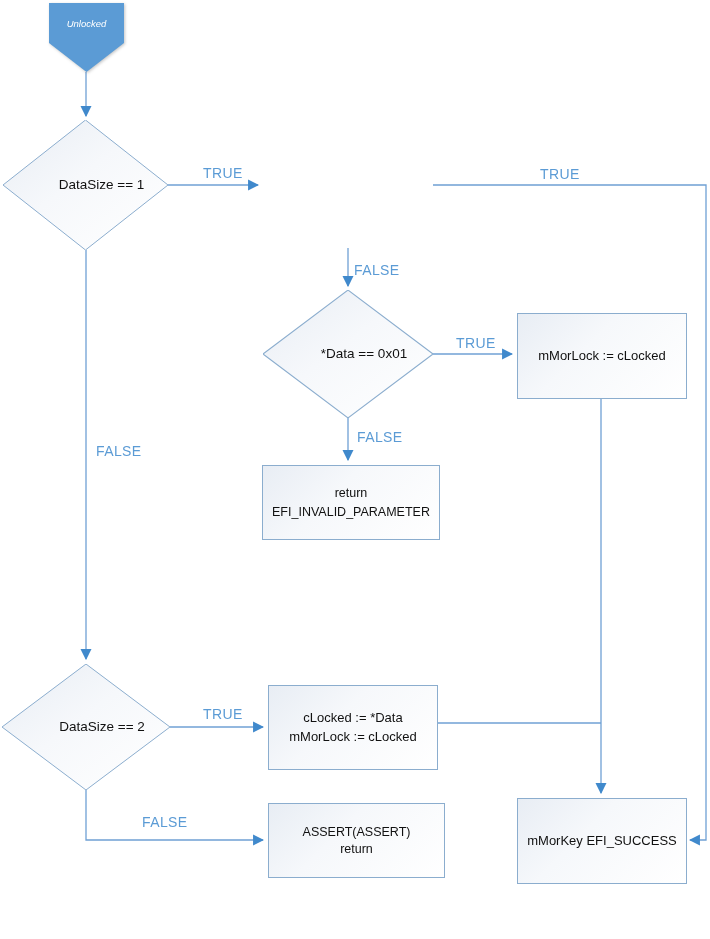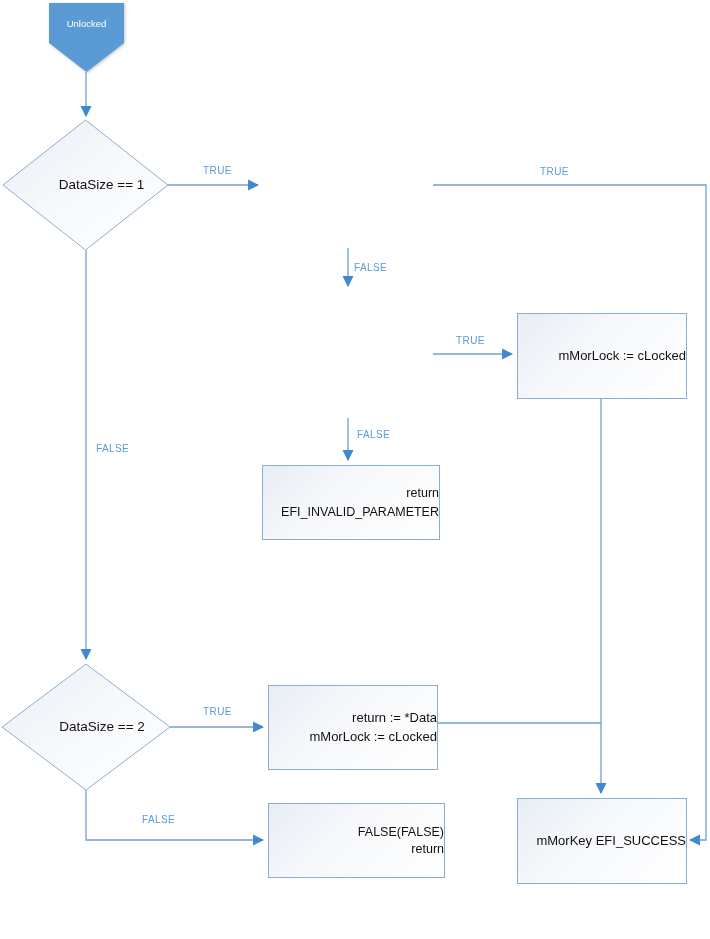--- a/index.html
+++ b/index.html
@@ -12,32 +12,32 @@
   .node{position:absolute;z-index:2;}
   .node svg{position:absolute;left:0;top:0;width:100%;height:100%;}
   .node .txt{
     position:absolute;left:16px;top:0;width:100%;height:100%;
     display:flex;align-items:center;justify-content:center;
     font-size:13.5px;color:#111;text-align:center;line-height:1.35;
   }
   .box{
     position:absolute;z-index:2;border:1px solid #8badce;
     background:linear-gradient(135deg,#e8edf4 0%,#f6f8fb 40%,#ffffff 100%);
-    display:flex;flex-direction:column;align-items:flex-end;justify-content:center;
+    display:flex;flex-direction:column;align-items:center;justify-content:center;
     font-size:13px;color:#111;text-align:center;line-height:1.45;
   }
   .box.thick{border-width:1.5px;}
   .start-txt{
     position:absolute;left:0;top:0;width:100%;height:40px;
     display:flex;align-items:center;justify-content:center;
     color:#ffffff;font-size:9.5px;
   }
   .start svg{filter:drop-shadow(1.5px 1.5px 1.5px rgba(90,90,90,0.35));}
   .edge-label{
-    position:absolute;z-index:3;font-size:10px;letter-spacing:.4px;
+    position:absolute;z-index:3;font-size:14px;letter-spacing:.4px;
     color:#5b9bd5;white-space:nowrap;
   }
   .diagram-title{
     position:absolute;z-index:3;top:906px;left:416px;transform:translateX(-50%);
     font-size:13px;font-weight:bold;color:#1a1a1a;white-space:nowrap;
   }
 </style>
 </head>
 <body>
 
@@ -60,59 +60,65 @@
     <polyline class="wire" points="348,248 348,286" marker-end="url(#arrow)"></polyline>
     <polyline class="wire" points="433,354 512,354" marker-end="url(#arrow)"></polyline>
     <polyline class="wire" points="348,418 348,460" marker-end="url(#arrow)"></polyline>
     <polyline class="wire" points="601,397 601,793" marker-end="url(#arrow)"></polyline>
     <polyline class="wire" points="86,250 86,659" marker-end="url(#arrow)"></polyline>
     <polyline class="wire" points="170,727 263,727" marker-end="url(#arrow)"></polyline>
     <polyline class="wire" points="436,723 601,723"></polyline>
     <polyline class="wire" points="86,790 86,840 263,840" marker-end="url(#arrow)"></polyline>
   </svg>
 
-  <div class="node start" style="left:49px;top:3px;width:75px;height:69px;">
+  <div class="node start" style="left:49px;top:3px;width:75px;height:69px;font-style:italic;">
     <svg viewBox="0 0 75 69" preserveAspectRatio="none">
       <polygon points="0,0 75,0 75,40 37.5,69 0,40" fill="#5b9bd5"></polygon>
     </svg>
     <div class="start-txt">Unlocked</div>
   </div>
 
   <div class="node" style="left:3px;top:120px;width:165px;height:130px;">
     <svg viewBox="0 0 100 100" preserveAspectRatio="none">
       <polygon points="50,0 100,50 50,100 0,50" fill="url(#nodeGrad)" stroke="#8badce" vector-effect="non-scaling-stroke"></polygon>
     </svg>
     <div class="txt">DataSize == 1</div>
   </div>
 
 
+  <div class="node" style="left:263px;top:290px;width:170px;height:128px;">
+    <svg viewBox="0 0 100 100" preserveAspectRatio="none">
+      <polygon points="50,0 100,50 50,100 0,50" fill="url(#nodeGrad)" stroke="#8badce" vector-effect="non-scaling-stroke"></polygon>
+    </svg>
+    <div class="txt">*Data == 0x01</div>
+  </div>
 
   <div class="box" style="left:517px;top:313px;width:168px;height:84px;">
     <div>mMorLock := cLocked</div>
   </div>
 
   <div class="box" style="left:262px;top:465px;width:176px;height:73px;font-size:12.5px;">
     <div>return</div>
     <div>EFI_INVALID_PARAMETER</div>
   </div>
 
   <div class="node" style="left:2px;top:664px;width:168px;height:126px;">
     <svg viewBox="0 0 100 100" preserveAspectRatio="none">
       <polygon points="50,0 100,50 50,100 0,50" fill="url(#nodeGrad)" stroke="#8badce" vector-effect="non-scaling-stroke"></polygon>
     </svg>
     <div class="txt">DataSize == 2</div>
   </div>
 
   <div class="box" style="left:268px;top:685px;width:168px;height:83px;">
-    <div>return := *Data</div>
+    <div>cLocked := *Data</div>
     <div>mMorLock := cLocked</div>
   </div>
 
   <div class="box" style="left:268px;top:803px;width:175px;height:73px;font-size:12.5px;line-height:1.35;">
-    <div>FALSE(FALSE)</div>
+    <div>ASSERT(ASSERT)</div>
     <div>return</div>
   </div>
 
   <div class="box thick" style="left:517px;top:798px;width:168px;height:84px;">
     <div>mMorKey EFI_SUCCESS</div>
   </div>
 
   <div class="edge-label" style="left:203px;top:165px;">TRUE</div>
   <div class="edge-label" style="left:540px;top:166px;">TRUE</div>
   <div class="edge-label" style="left:354px;top:262px;">FALSE</div>

